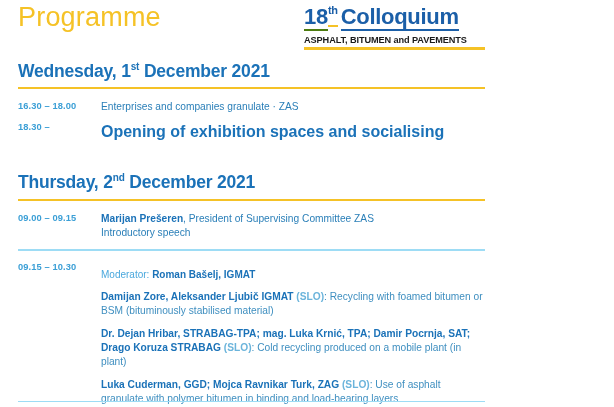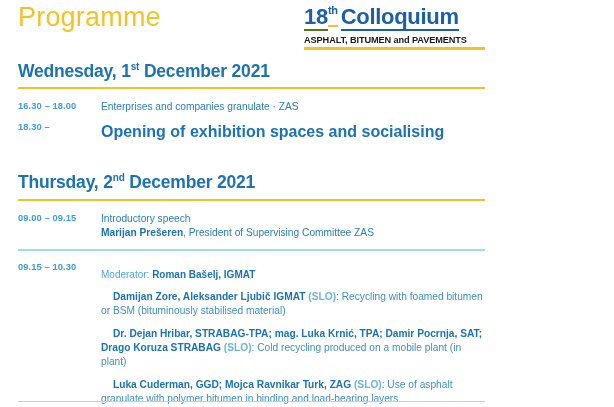--- a/index.html
+++ b/index.html
@@ -174,21 +174,20 @@
   }
 
   .talk {
     margin-top: 9px;
     font-size: 10.2px;
     line-height: 1.36;
   }
   .talk .authors {
     color: #1b72b8;
     font-weight: 700;
-    margin-left: 12px;
   }
   .talk .desc {
     color: #3f8fc0;
     font-weight: 400;
   }
   .talk .lang {
     color: #6bb4db;
     font-weight: 700;
     margin-top: 36px;
   }
@@ -248,22 +247,22 @@
   <div style="height:30px"></div>
 
   <div class="day-head"><span>Thursday, </span><span>2</span><sup>nd</sup><span> December 2021</span></div>
   <div class="rule-yellow"></div>
 
   <div class="spacer-2"></div>
 
   <div class="row">
     <div class="time">09.00 – 09.15</div>
     <div class="body">
+      <div class="line-plain"><span style="font-weight:700;color:#1b72b8">Marijan Prešeren</span><span>, President of Supervising Committee ZAS</span></div>
       <div class="line-plain">Introductory speech</div>
-      <div class="line-plain"><span style="font-weight:700;color:#1b72b8">Marijan Prešeren</span><span>, President of Supervising Committee ZAS</span></div>
     </div>
   </div>
 
   <div style="height:9px"></div>
   <div class="rule-blue"></div>
   <div style="height:10px"></div>
 
   <div class="row">
     <div class="time">09.15 – 10.30</div>
     <div class="body">

